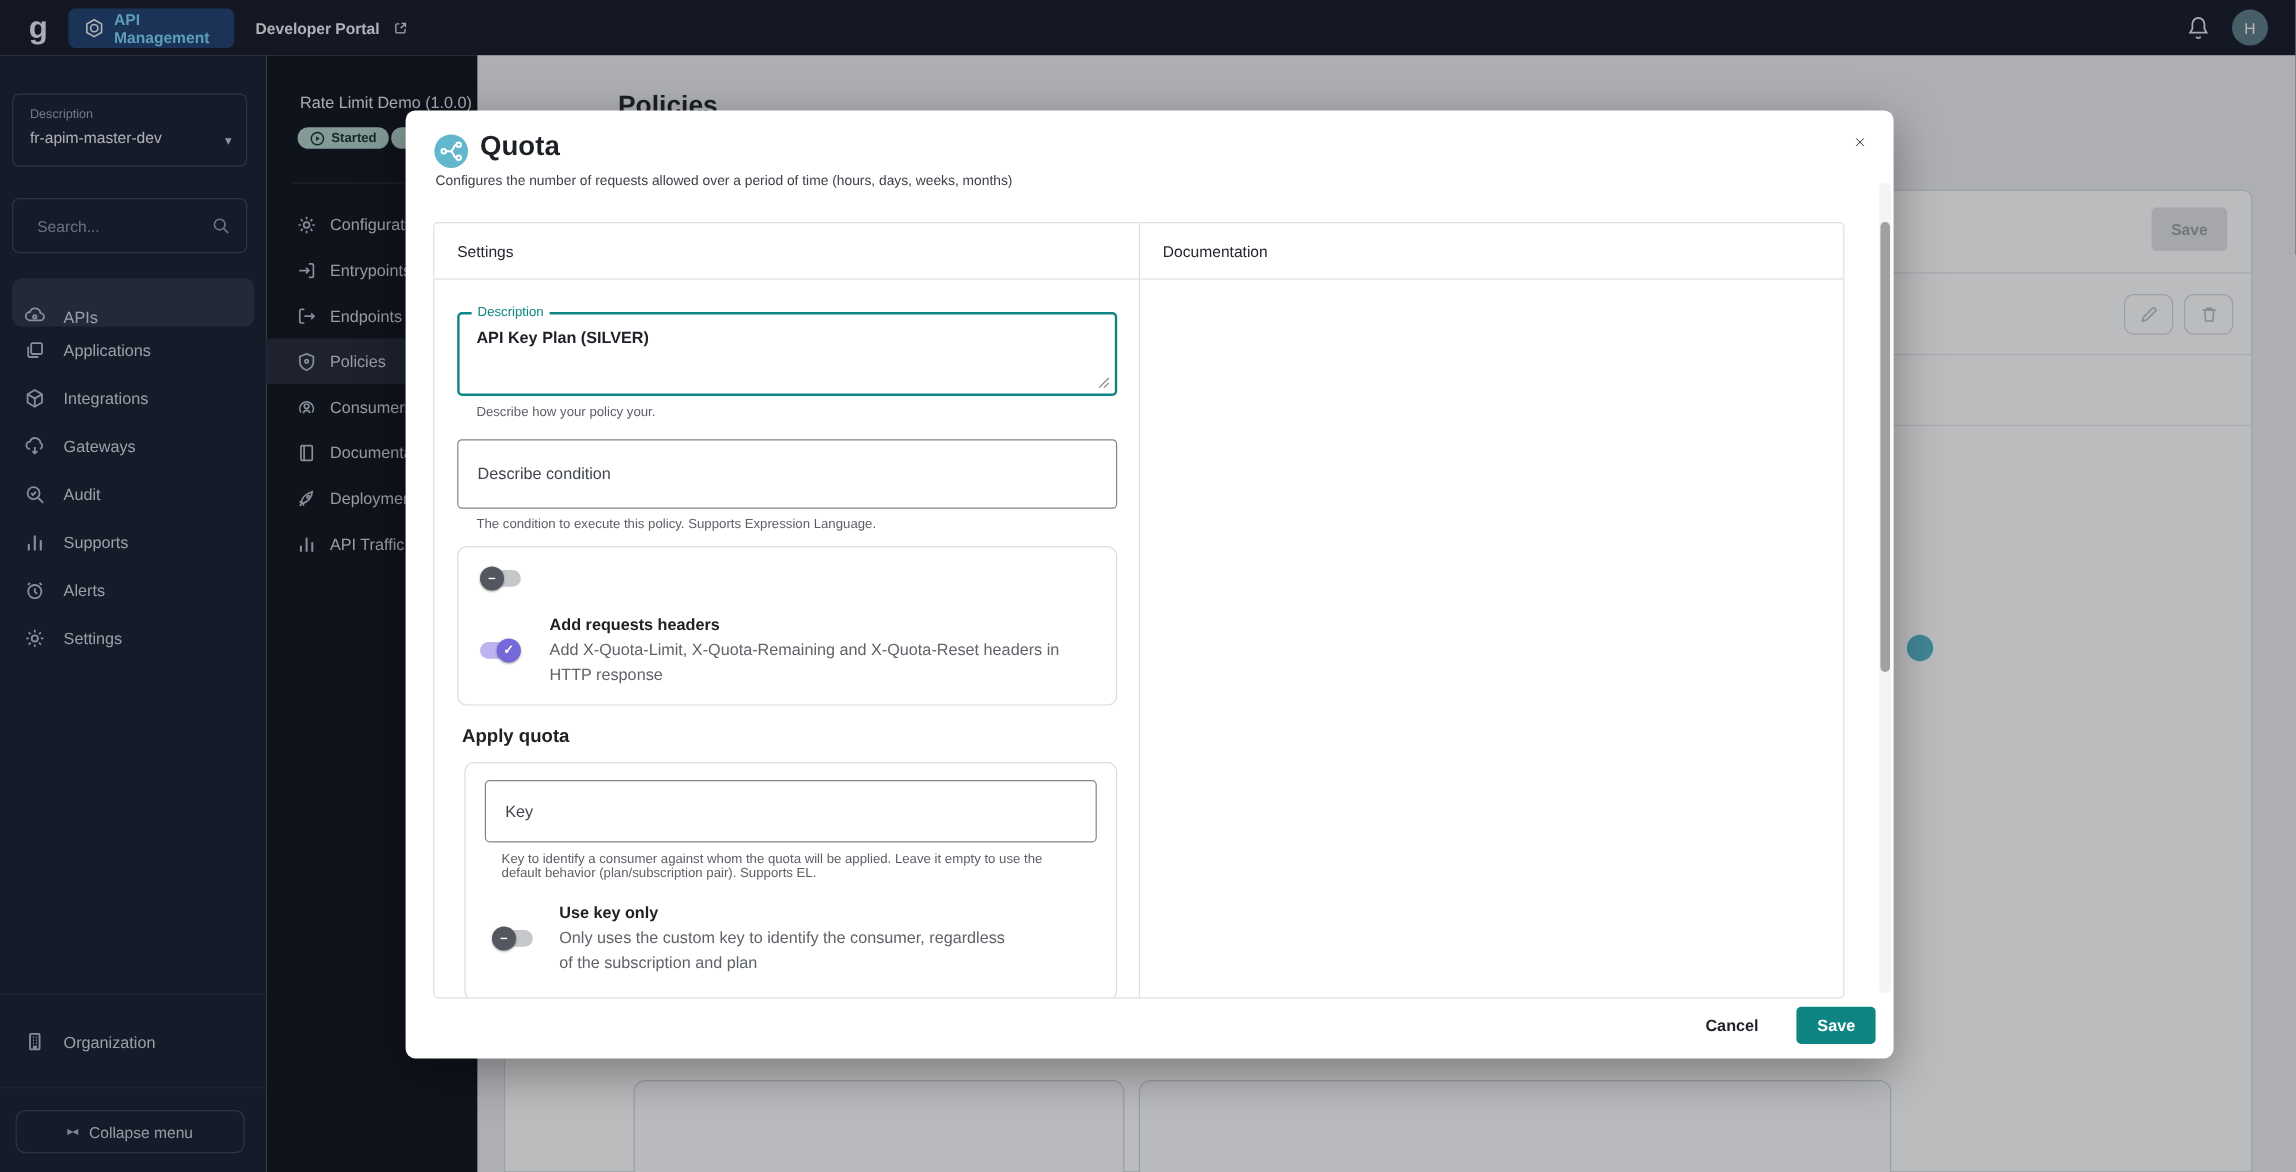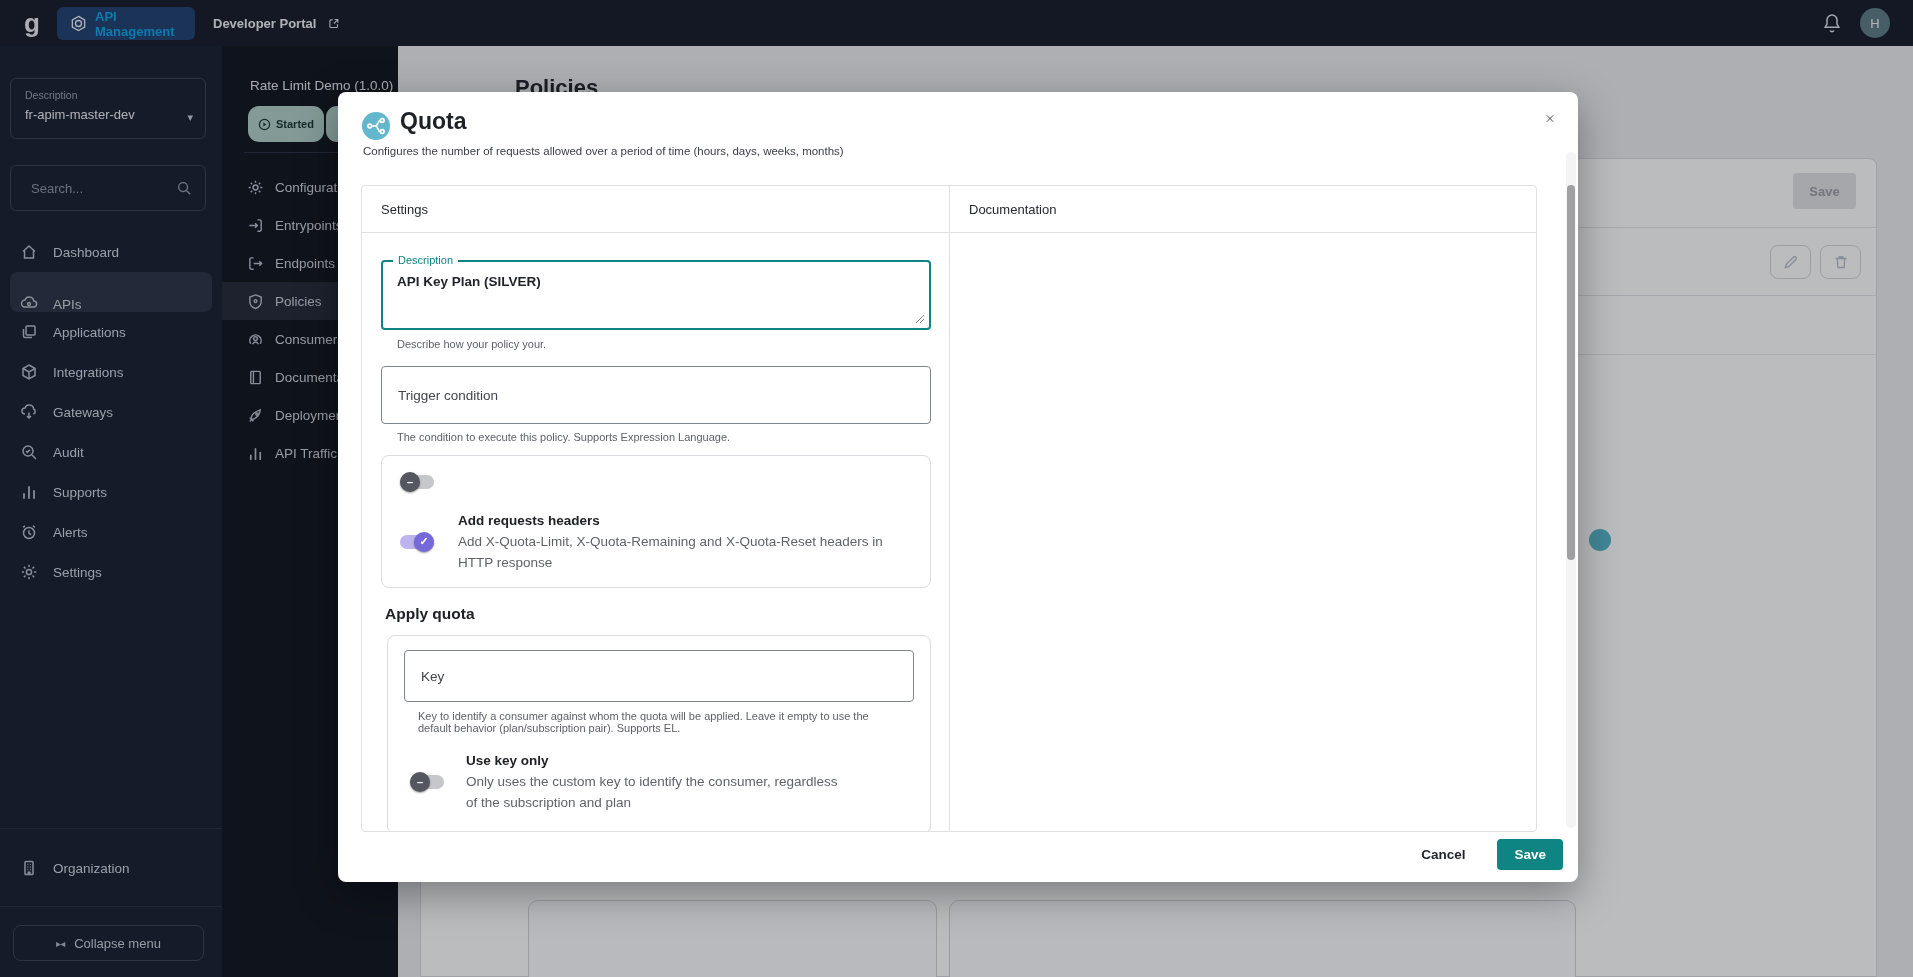--- a/index.html
+++ b/index.html
@@ -4,21 +4,21 @@
 <style>
   html,body{margin:0;padding:0;background:#0b0d13;}
   .screen{position:relative;width:1913px;height:977px;overflow:hidden;background:#eceef0;
           font-family:"Liberation Sans",sans-serif;-webkit-font-smoothing:antialiased;}
 
   
   .topbar{position:absolute;left:0;top:0;width:1913px;height:46px;background:#181d2c;z-index:5;}
   .grav-logo{position:absolute;left:18px;top:8px;width:28px;height:30px;color:#e8ebf1;
              font-size:26px;font-weight:700;line-height:30px;text-align:center;}
   .apim-btn{position:absolute;left:57px;top:7px;height:33px;width:138px;background:#224271;border-radius:6px;
-            display:flex;align-items:center;gap:8px;padding:0 12px;box-sizing:border-box;color:#0ea5e9;
+            display:flex;align-items:center;gap:8px;padding:0 12px;box-sizing:border-box;color:#7dd3fc;
             font-size:13px;font-weight:700;}
   .devportal{position:absolute;left:213px;top:7px;height:33px;display:flex;align-items:center;gap:8px;
              color:#eef1f6;font-size:13px;font-weight:700;}
   .bell{position:absolute;left:1820px;top:11px;width:24px;height:24px;color:#dfe3ea;}
   .avatar{position:absolute;left:1860px;top:8px;width:30px;height:30px;border-radius:50%;background:#5f7d86;
           color:#f4f6f8;font-size:13px;display:flex;align-items:center;justify-content:center;}
 
   
   .env-sidebar{position:absolute;left:0;top:46px;width:222px;height:931px;background:#1a2031;}
   .env-box{position:absolute;left:10px;top:32px;width:196px;height:61px;border:1px solid #3c4357;border-radius:6px;
@@ -39,21 +39,21 @@
   .sb-divider{position:absolute;left:0;width:222px;height:1px;background:#2a3040;}
   .org-item{position:absolute;left:0;top:802px;width:222px;height:40px;display:flex;align-items:center;
             padding-left:20px;box-sizing:border-box;color:#d3d7e0;font-size:13.5px;}
   .collapse-btn{position:absolute;left:13px;top:879px;width:191px;height:36px;border:1px solid #3c4357;border-radius:8px;
             box-sizing:border-box;display:flex;align-items:center;justify-content:center;gap:10px;color:#ccd1db;font-size:13px;}
   .collapse-glyph{font-size:10px;letter-spacing:-1px;color:#aeb4c2;}
 
   
   .api-sidebar{position:absolute;left:222px;top:46px;width:176px;height:931px;background:#11151e;}
   .api-title{position:absolute;left:28px;top:32px;width:160px;color:#e4e7ed;font-size:13.5px;white-space:nowrap;}
-  .pill{position:absolute;top:60px;height:36px;border-radius:11px;background:#b2d0ca;color:#17342f;font-size:11px;
+  .pill{position:absolute;top:60px;height:18px;border-radius:11px;background:#b2d0ca;color:#17342f;font-size:11px;
         font-weight:700;display:flex;align-items:center;gap:5px;padding:0 10px;box-sizing:border-box;white-space:nowrap;}
   .api-divider{position:absolute;left:22px;top:106px;width:200px;height:1px;background:#2a3040;}
   .api-nav{position:absolute;left:0;top:122px;width:176px;}
   .api-item{height:38px;display:flex;align-items:center;padding-left:24px;box-sizing:border-box;color:#ced3dc;
             font-size:13.5px;white-space:nowrap;}
   .api-item.sel{background:#242a38;}
   .api-item .nicon{margin-right:11px;}
 
   
   .main{position:absolute;left:398px;top:46px;width:1515px;height:931px;background:#eceef0;}
@@ -161,29 +161,20 @@
       <input type="text" placeholder="Search..." style="">
       <span class="nicon" style="margin:0;color:#99a0b0;">
         <svg width="16" height="16" viewBox="0 0 18 18" fill="none" stroke="currentColor" stroke-width="1.5">
           <circle cx="8" cy="8" r="5"></circle>
             <path d="m12 12 4 4"></path>
         </svg>
       </span>
     </div>
 
     <nav class="nav-list">
-      <div class="nav-item">
-        <span class="nicon">
-          <svg width="18" height="18" viewBox="0 0 18 18" fill="none" stroke="currentColor" stroke-width="1.5">
-            <path d="M3 8.5 9 3l6 5.5"></path>
-              <path d="M4.5 7.8V15h9V7.8"></path>
-          </svg>
-          </span>
-        <span>Dashboard</span>
-      </div>
       <div class="nav-item sel">
         <span class="nicon">
           <svg width="18" height="18" viewBox="0 0 18 18" fill="none" stroke="currentColor" stroke-width="1.5">
             <path d="M5 13a3.5 3.5 0 0 1 0-7 4.5 4.5 0 0 1 8.7 1A3 3 0 0 1 13.5 13H5z"></path>
             <circle cx="9" cy="10" r="1.4"></circle>
           </svg>
           </span>
         <span>APIs</span>
       </div>
       <div class="nav-item">
@@ -419,21 +410,21 @@
             <textarea style="">API Key Plan (SILVER)</textarea>
             <span class="resize-grip">
               <svg width="10" height="10" viewBox="0 0 10 10" stroke="currentColor" stroke-width="1" fill="none">
                 <path d="M9 1 1 9M9 5 5 9"></path>
               </svg>
               </span>
           </div>
           <div class="hint" style="margin:8px 0 0 16px;">Describe how your policy your.</div>
 
           <div class="field-outline" style="height:58px;margin-top:16px;">
-            <span class="inline-label">Trigger condition</span>
+            <span class="inline-label">Describe condition</span>
           </div>
           <div class="hint" style="margin:7px 0 0 16px;">The condition to execute this policy. Supports Expression Language.</div>
 
           <div class="group-box" style="margin-top:12px;padding:16px 16px 14px 18px;">
             <div class="trow">
               <span class="toggle off">
                 <span class="track"></span>
                 <span class="knob">–</span>
               </span>
             </div>

